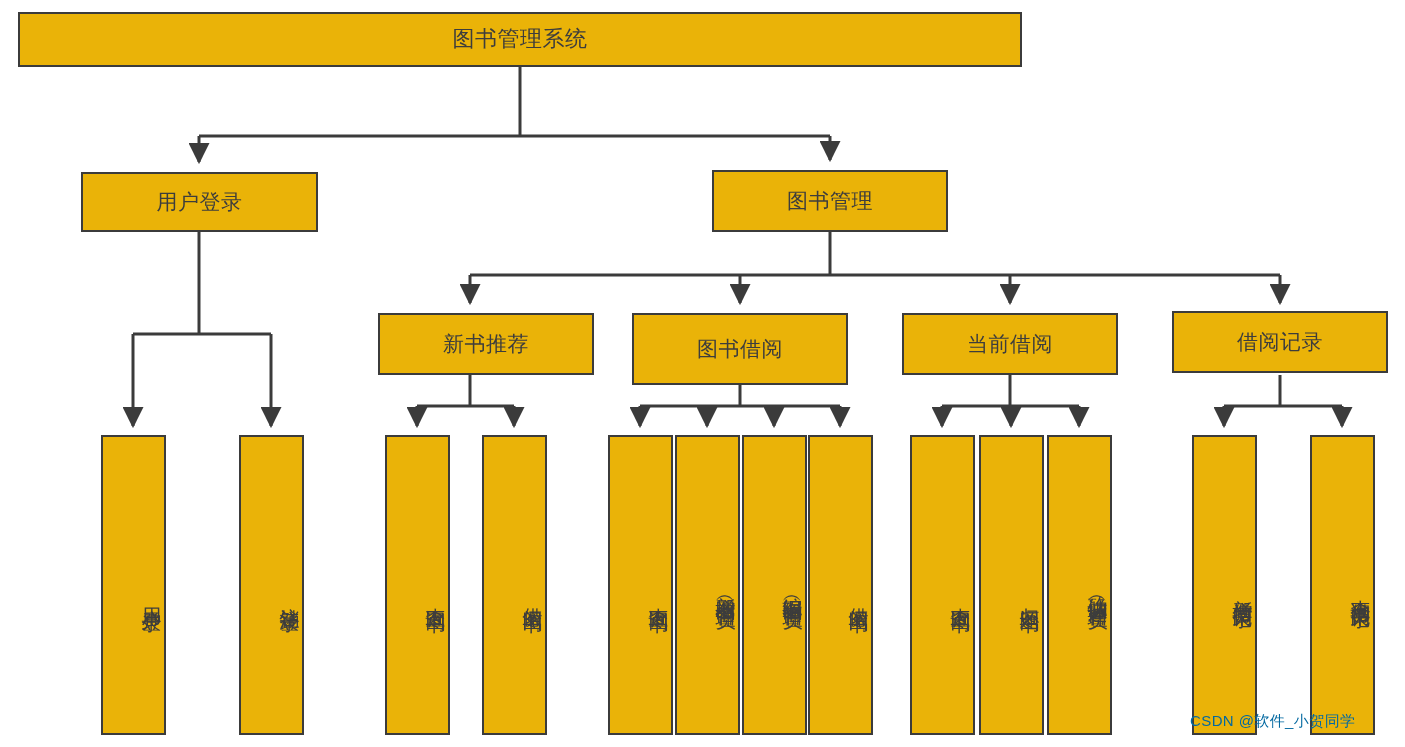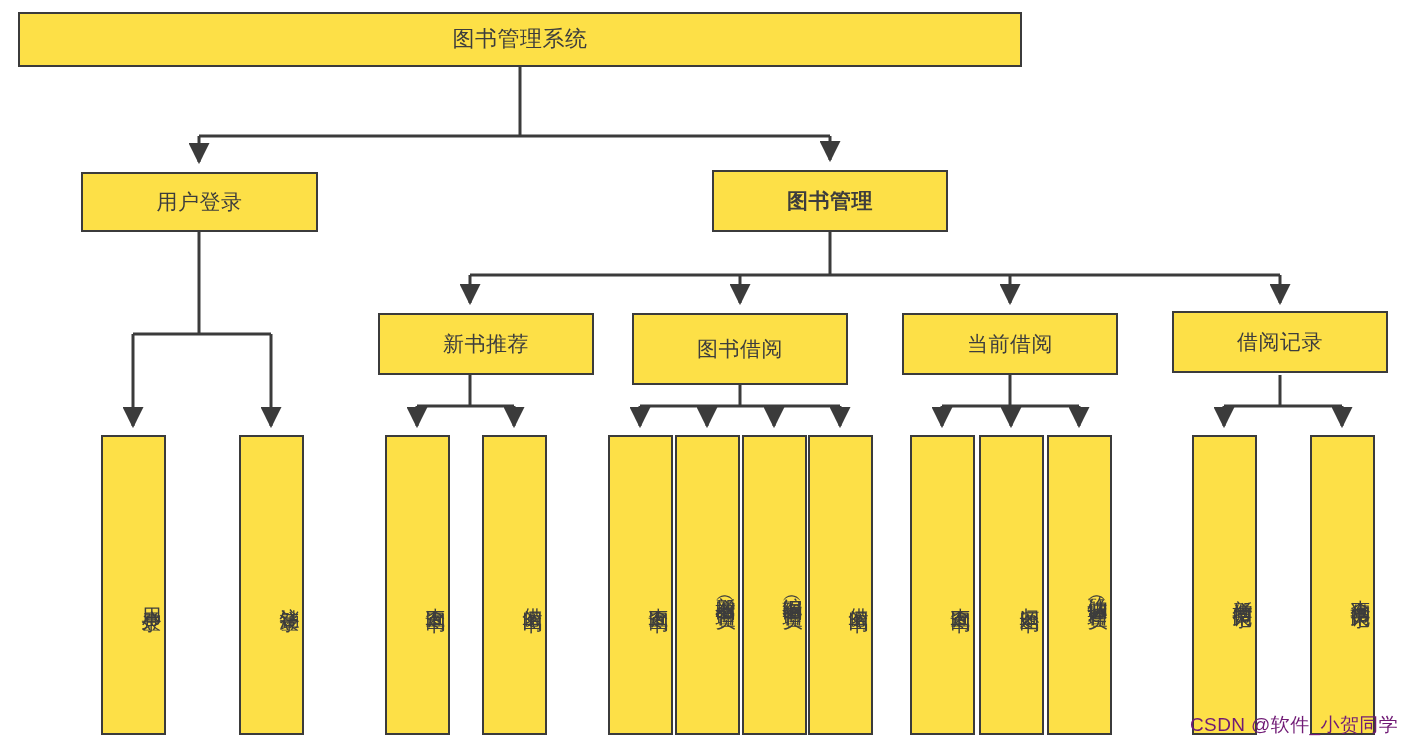--- a/index.html
+++ b/index.html
@@ -15,21 +15,21 @@
     position: relative;
     width: 1405px;
     height: 747px;
     background: #ffffff;
     overflow: hidden;
   }
   .node {
     position: absolute;
     box-sizing: border-box;
     border: 2.5px solid #3b3b3b;
-    background: #fde047;
+    background: #eab308;
     display: flex;
     align-items: center;
     justify-content: center;
     text-align: center;
     color: #3d3d3d;
   }
   .node-h {
     font-size: 21px;
     letter-spacing: 0.5px;
     line-height: 1.2;
@@ -55,22 +55,22 @@
     left: 0;
     top: 0;
     width: 1405px;
     height: 747px;
     pointer-events: none;
   }
   .watermark {
     position: absolute;
     left: 1190px;
     top: 712px;
-    font-size: 19px;
-    color: #701a75;
+    font-size: 15px;
+    color: #0369a1;
     white-space: nowrap;
     letter-spacing: 0.4px;
   }
 </style>
 </head>
 <body>
 
 <div id="canvas">
 
   <svg id="edges" viewBox="0 0 1405 747" xmlns="http://www.w3.org/2000/svg">
@@ -123,21 +123,21 @@
     </g>
   </svg>
 
   <div class="node node-h node-root" style="left:18px; top:12px; width:1004px; height:55px;">
     <span>图书管理系统</span>
   </div>
 
   <div class="node node-h" style="left:81px; top:172px; width:237px; height:60px;">
     <span>用户登录</span>
   </div>
-  <div class="node node-h" style="left:712px; top:170px; width:236px; height:62px;font-weight:bold;">
+  <div class="node node-h" style="left:712px; top:170px; width:236px; height:62px;">
     <span>图书管理</span>
   </div>
 
   <div class="node node-h" style="left:362px; top:313px; width:216px; height:62px;margin-left:16px;">
     <span>新书推荐</span>
   </div>
   <div class="node node-h" style="left:632px; top:313px; width:216px; height:72px;">
     <span>图书借阅</span>
   </div>
   <div class="node node-h" style="left:902px; top:313px; width:216px; height:62px;text-align:center;">

